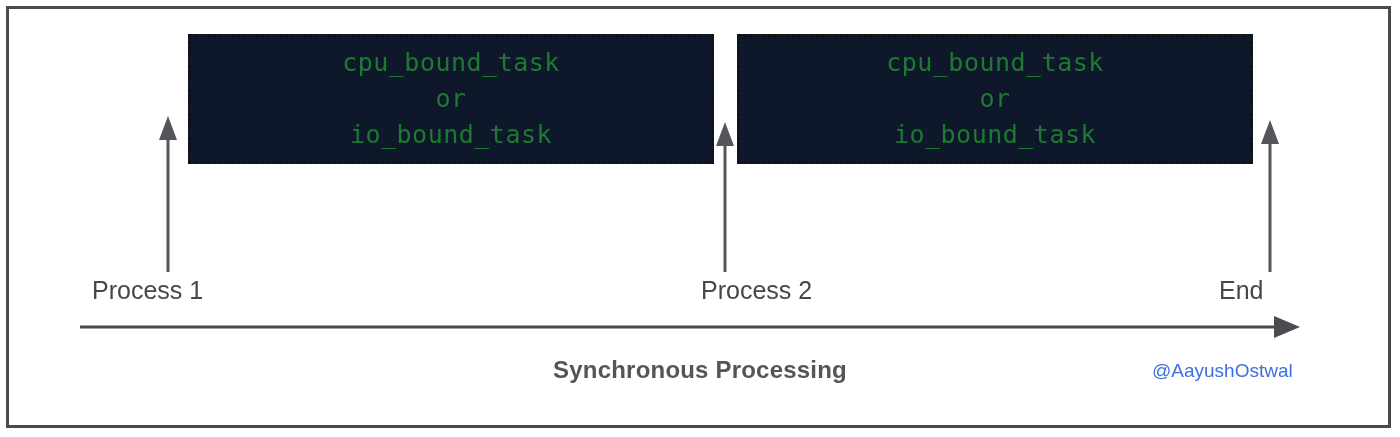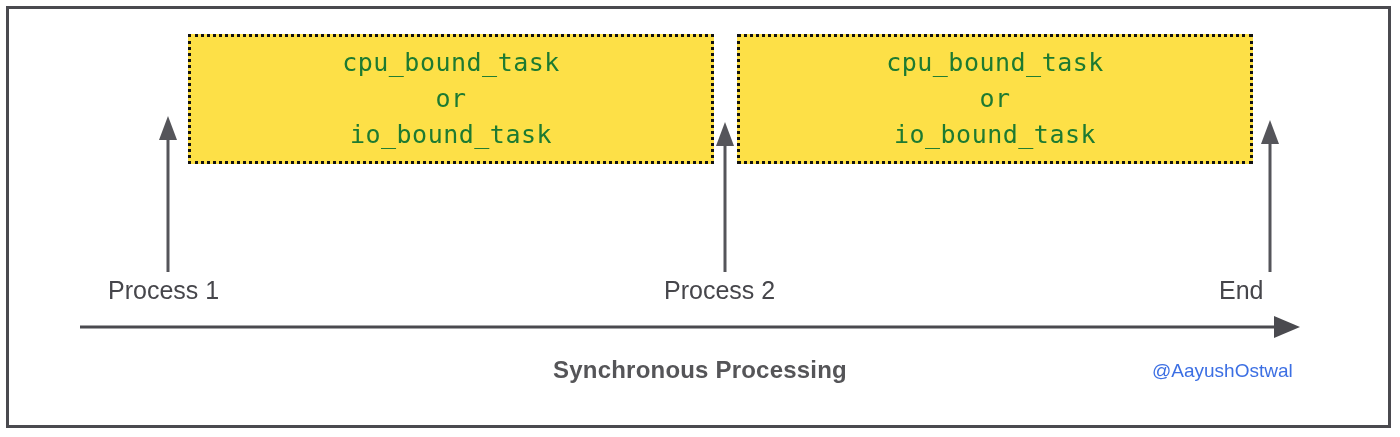--- a/index.html
+++ b/index.html
@@ -28,21 +28,21 @@
     height: 422px;
     box-sizing: border-box;
     border: 3px solid #4a4a4f;
     background: #ffffff;
   }
 
   
   .task-box {
     position: absolute;
     box-sizing: border-box;
-    background: #fde047;
+    background: #0f172a;
     border: 3px dotted #111111;
     display: flex;
     flex-direction: column;
     align-items: center;
     justify-content: center;
   }
   #task-box-1 {
     left: 188px;
     top: 34px;
     width: 526px;
@@ -73,22 +73,22 @@
   #v-arrow-3 { left: 1257px; top: 118px; height: 154px; }
 
   
   .tick-label {
     position: absolute;
     font-family: "Liberation Sans", sans-serif;
     font-size: 25px;
     color: #46464b;
     white-space: nowrap;
   }
-  #label-process-1 { left: 108px; top: 276px; }
-  #label-process-2 { left: 664px; top: 276px; }
+  #label-process-1 { left: 92px; top: 276px; }
+  #label-process-2 { left: 701px; top: 276px; }
   #label-end       { left: 1219px; top: 276px; }
 
   
   #timeline-axis {
     position: absolute;
     left: 78px;
     top: 312px;
     width: 1225px;
     height: 30px;
   }

